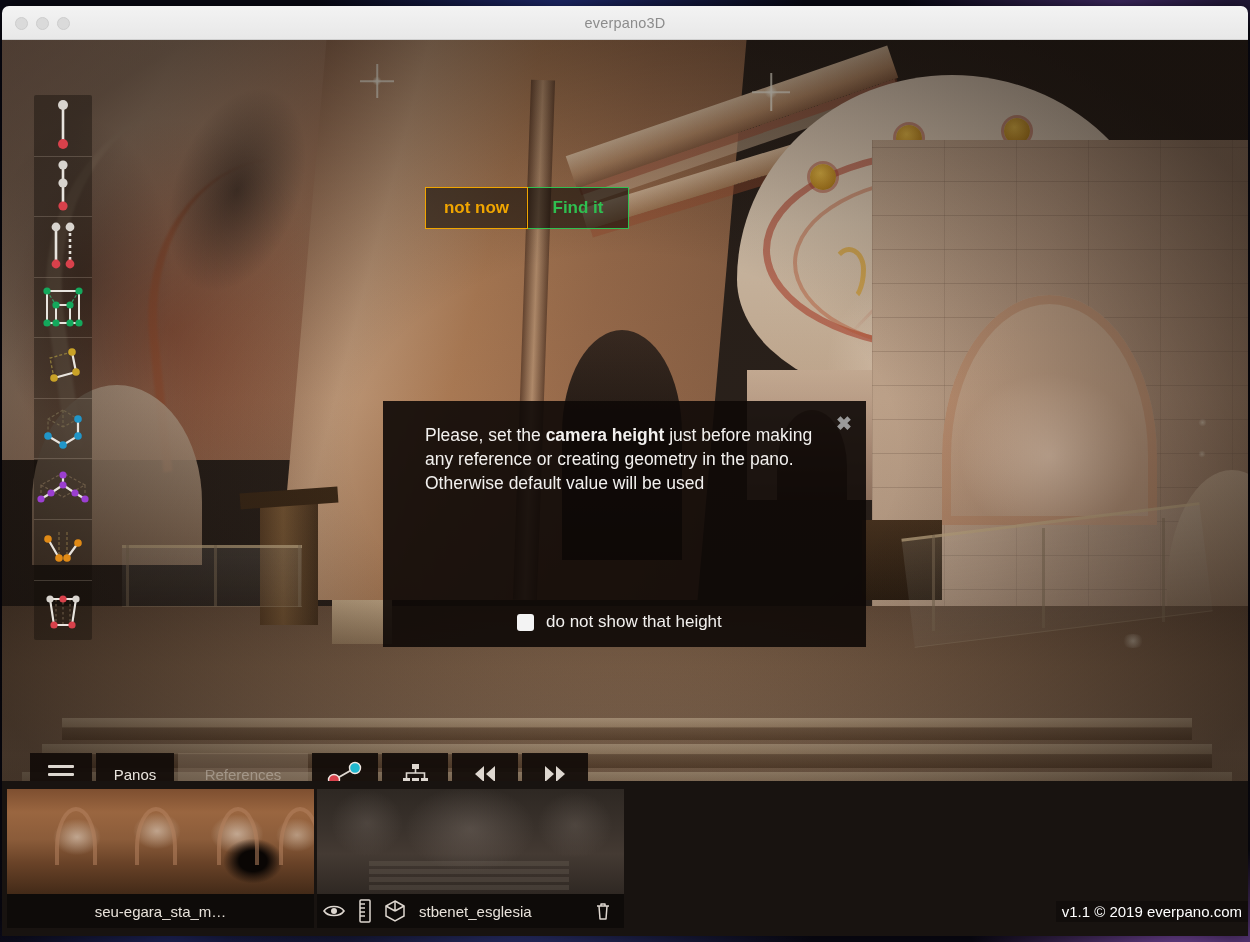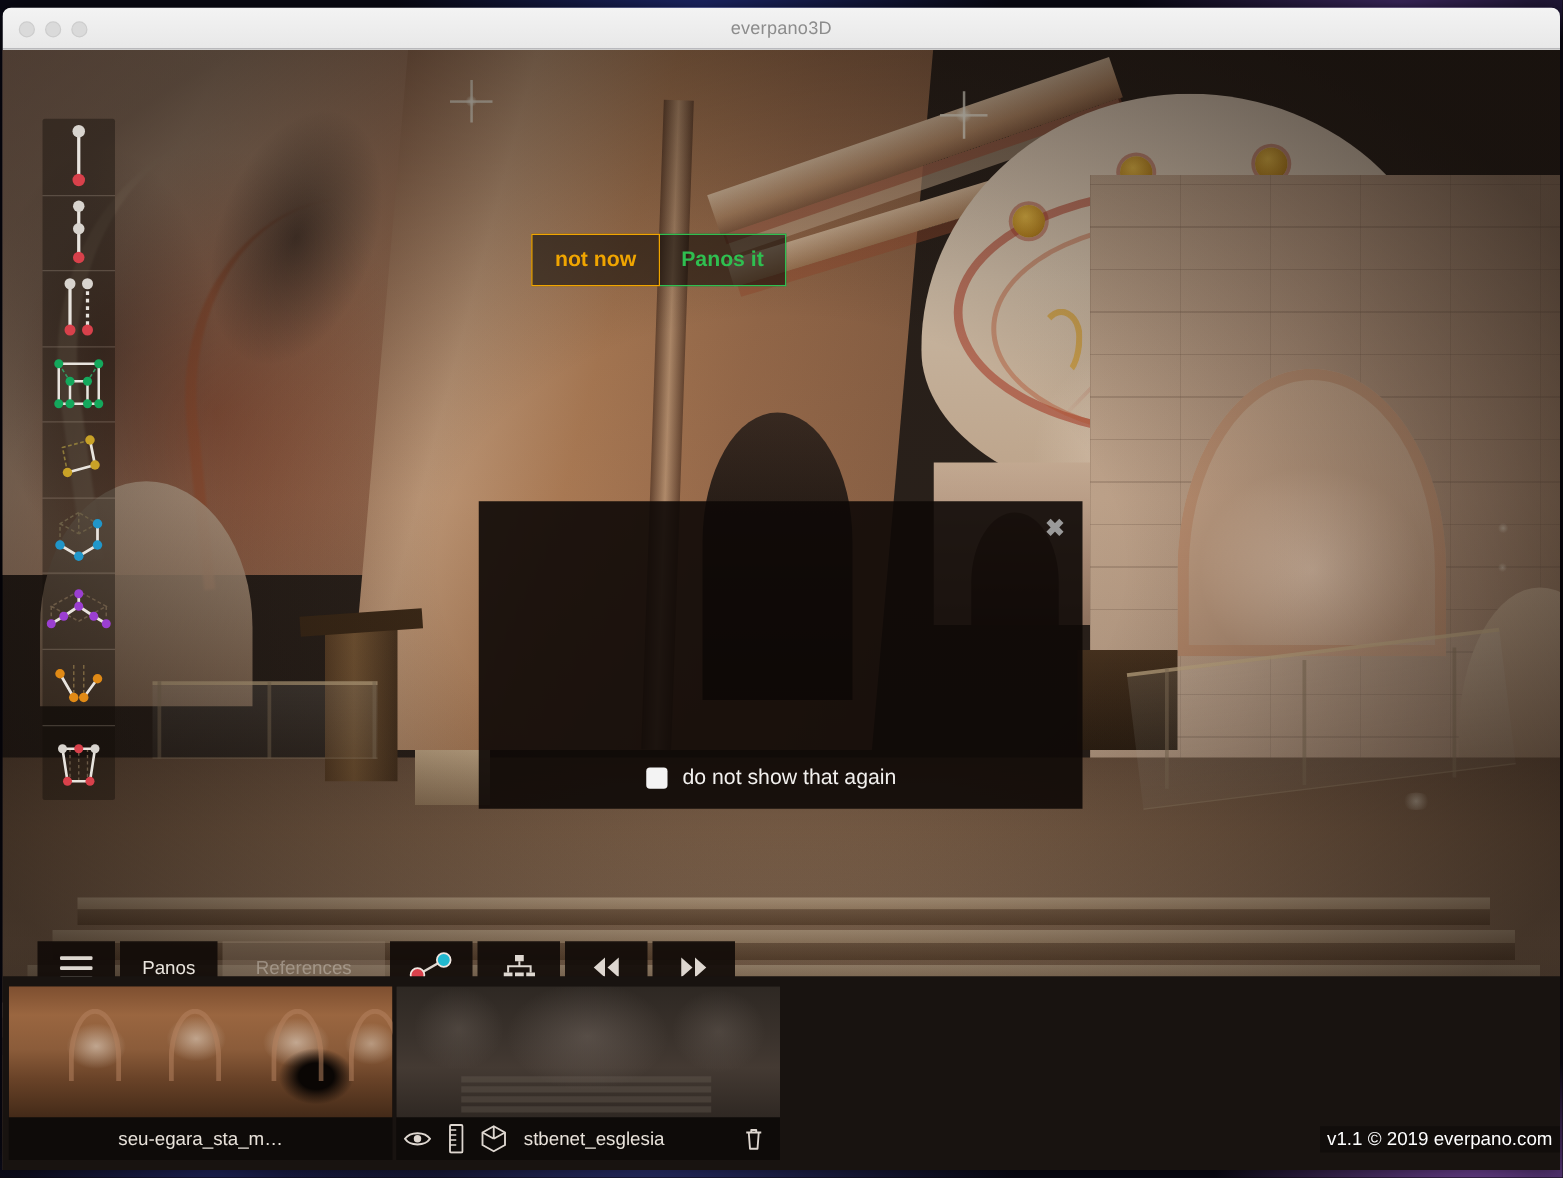--- a/index.html
+++ b/index.html
@@ -679,30 +679,33 @@
               <circle cx="14" cy="40" r="3.6"></circle>
               <circle cx="32" cy="40" r="3.6"></circle>
           </g>
         </svg>
       </div>
 
     </div>
 
     <div id="dialog">
       <div id="dialog-close">✖</div>
+      <div id="dialog-text">
+        <span>Please, set the </span><b>camera height</b><span> just before making any reference or creating geometry in the pano. Otherwise default value will be used</span>
+      </div>
     </div>
 
     <div id="dialog-buttons">
       <div class="dlg-btn amber">not now</div>
-      <div class="dlg-btn green">Panos it</div>
+      <div class="dlg-btn green">Find it</div>
     </div>
 
     <div id="dialog-check-row">
       <div id="dialog-checkbox"></div>
-      <div id="dialog-check-label">do not show that again</div>
+      <div id="dialog-check-label">do not show that height</div>
     </div>
 
     <div id="toolbar">
 
       <div class="tb-btn tb-hamb">
         <div class="hamb-wrap">
           <div class="hamb-bar"></div>
             <div class="hamb-bar"></div>
             <div class="hamb-bar"></div>
         </div>

